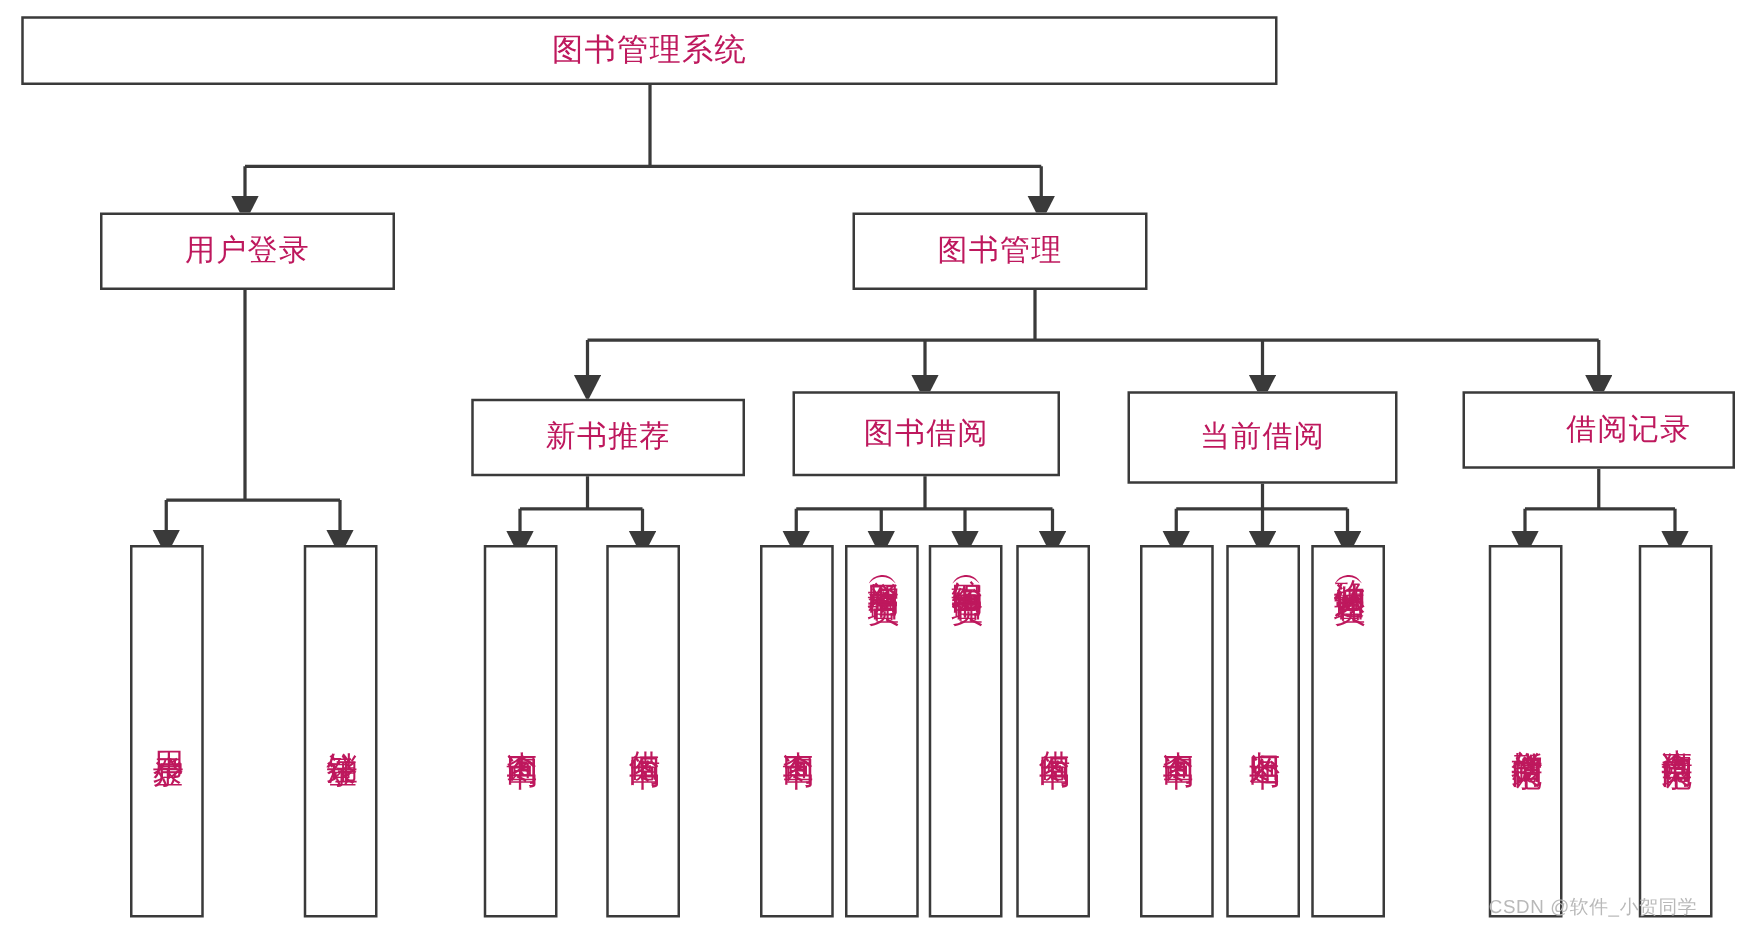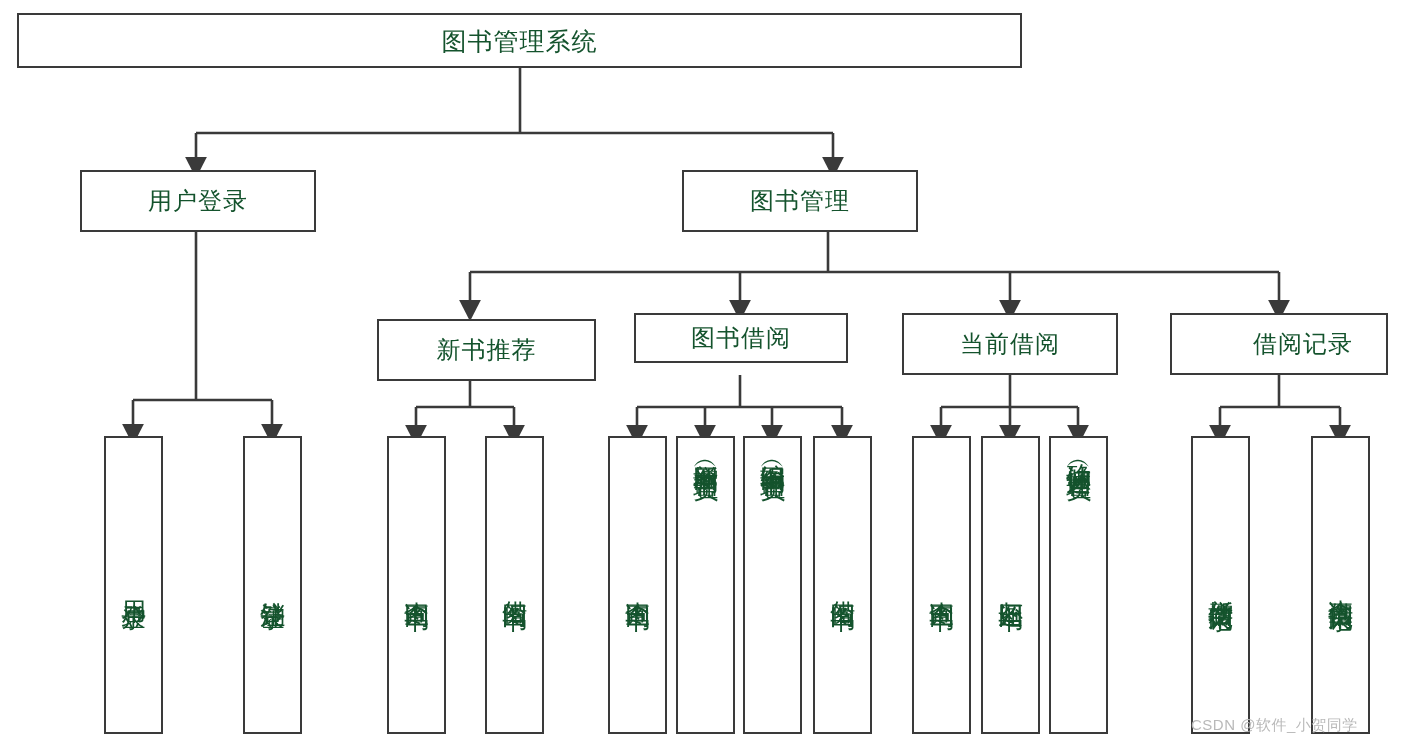--- a/index.html
+++ b/index.html
@@ -27,21 +27,22 @@
     pointer-events: none;
   }
   .node {
     position: absolute;
     box-sizing: border-box;
     border: 2.5px solid #3a3a3a;
     background: #ffffff;
     display: flex;
     align-items: center;
     justify-content: center;
-    color: #14532d;
+    color: #be185d;
+    font-family: Liberation Serif, serif;
   }
   .node-h {
     font-size: 24px;
     letter-spacing: 1px;
     line-height: 1.2;
     white-space: nowrap;
   }
   .node-root {
     font-size: 25px;
   }
@@ -130,24 +131,24 @@
   <div class="node node-h" style="left:80px; top:170px; width:236px; height:62px;">
     <span>用户登录</span>
   </div>
   <div class="node node-h" style="left:682px; top:170px; width:236px; height:62px;">
     <span>图书管理</span>
   </div>
 
   <div class="node node-h" style="left:361px; top:319px; width:219px; height:62px;margin-left:16px;">
     <span>新书推荐</span>
   </div>
-  <div class="node node-h" style="left:634px; top:313px; width:214px; height:50px;">
+  <div class="node node-h" style="left:634px; top:313px; width:214px; height:68px;">
     <span>图书借阅</span>
   </div>
-  <div class="node node-h" style="left:902px; top:313px; width:216px; height:62px;">
+  <div class="node node-h" style="left:902px; top:313px; width:216px; height:74px;">
     <span>当前借阅</span>
   </div>
   <div class="node node-h" style="left:1170px; top:313px; width:218px; height:62px;padding-left:48px;">
     <span>借阅记录</span>
   </div>
 
   <div class="node node-v center-v" style="left:104px; top:436px; width:59px; height:298px;">
     <span>用户登录</span>
   </div>
   <div class="node node-v center-v" style="left:243px; top:436px; width:59px; height:298px;">

